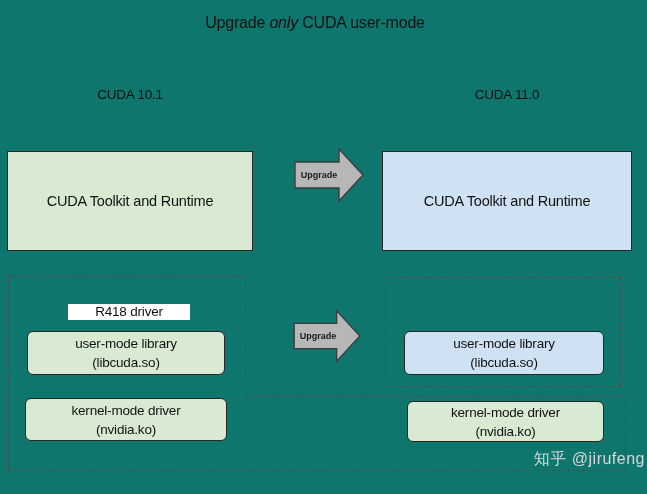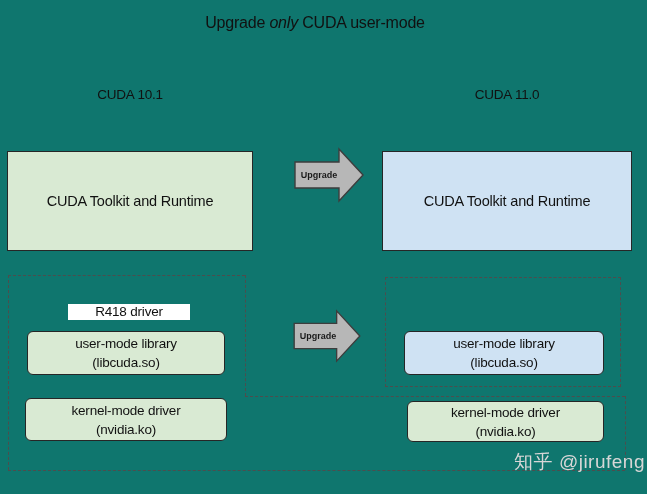--- a/index.html
+++ b/index.html
@@ -71,21 +71,21 @@
     display: flex; flex-direction: column;
     align-items: center; justify-content: center;
     font-size: 13.5px; line-height: 19px;
     text-align: center;
     letter-spacing: -0.2px;
   }
   .pill.green { background: var(--green-fill); }
   .pill.blue  { background: var(--blue-fill); }
 
   .watermark {
-    font-size: 19px;
+    font-size: 16px;
     color: var(--watermark-color);
     text-align: right;
     white-space: nowrap;
     letter-spacing: 0.5px;
   }
 </style>
 </head>
 <body>
 
 <div id="canvas">

